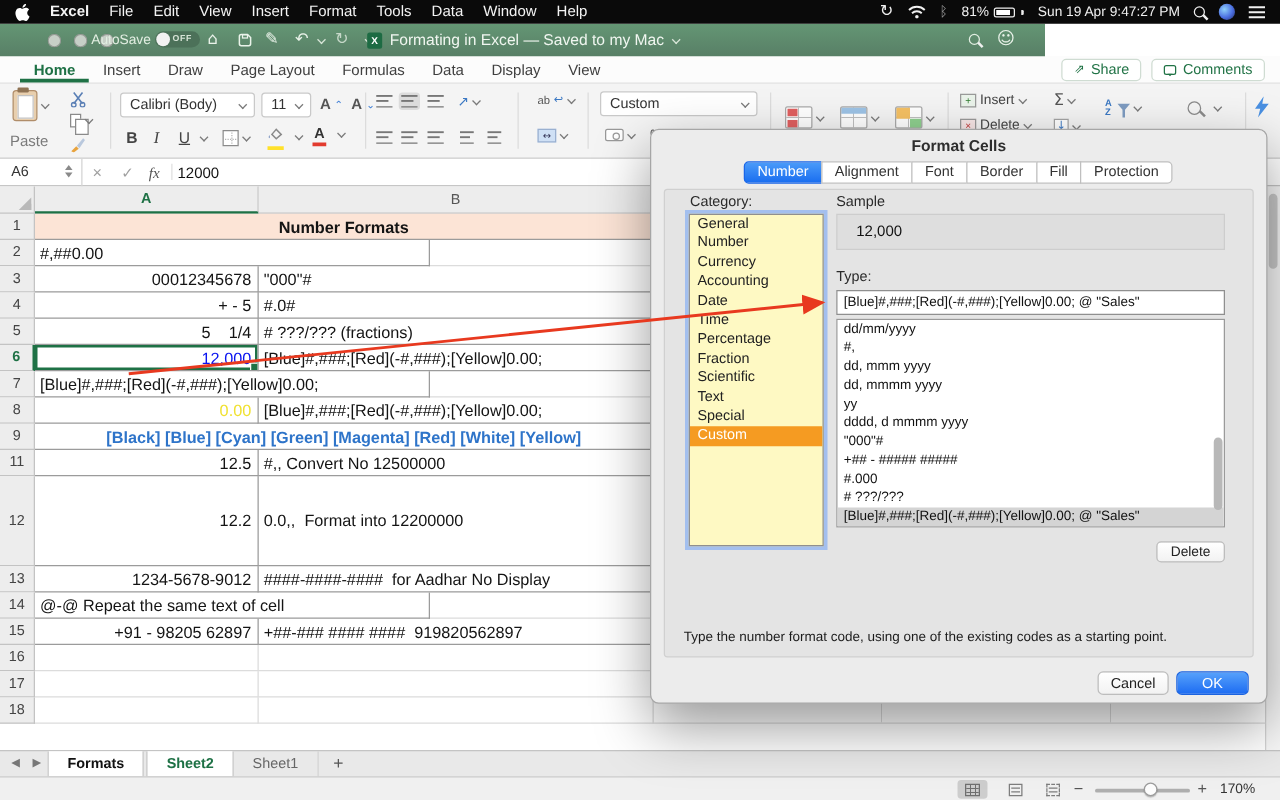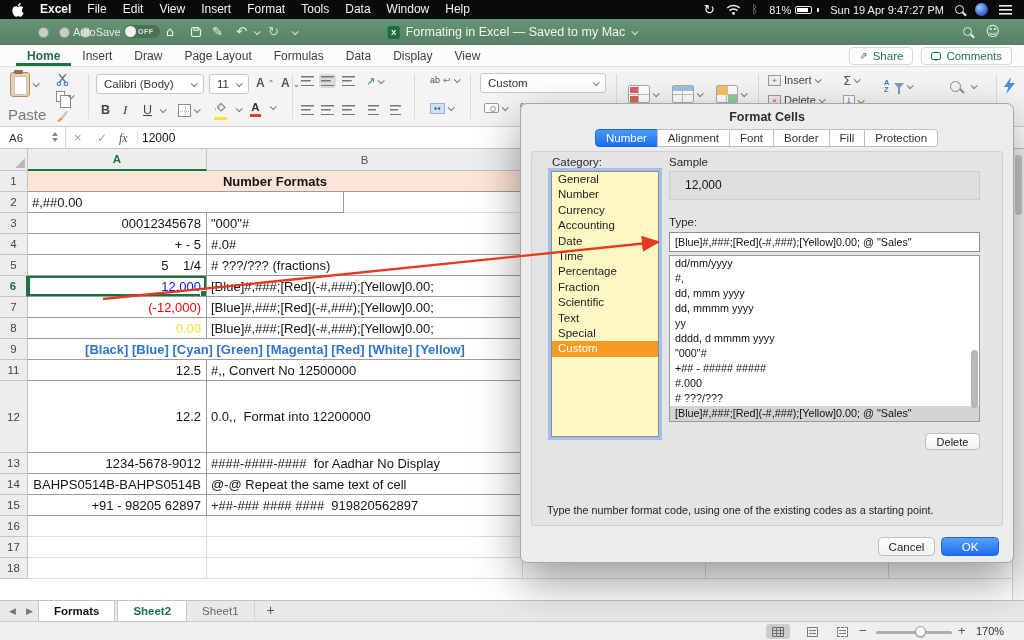--- a/index.html
+++ b/index.html
@@ -16,21 +16,21 @@
 .batt{display:flex;align-items:center;gap:4px}
 .batt-body{width:17px;height:8px;border:1px solid #ededed;border-radius:2px;padding:1px;display:flex}
 .batt-fill{width:80%;height:100%;background:#fff}
 .batt-nub{width:2px;height:4px;background:#ededed;border-radius:0 1px 1px 0;margin-left:1px}
 .mag{width:9px;height:9px;border:1.5px solid #f0f0f0;border-radius:50%;position:relative;display:inline-block}
 .mag::after{content:"";position:absolute;width:5px;height:1.5px;background:#f0f0f0;transform:rotate(45deg);right:-4px;bottom:-1px}
 .siri{width:13px;height:13px;border-radius:50%;background:radial-gradient(circle at 35% 35%,#8fd0fa,#4a6de0 55%,#27305e)}
 .hlist{width:13px;height:10px;background:linear-gradient(#f0f0f0 0 0) 0 0/100% 1.6px no-repeat,linear-gradient(#f0f0f0 0 0) 0 50%/100% 1.6px no-repeat,linear-gradient(#f0f0f0 0 0) 0 100%/100% 1.6px no-repeat}
 
 
-.titlebar{position:absolute;top:19px;left:0;width:1024px;height:26px;background:linear-gradient(#649674,#587f66);color:#e9f2e9;z-index:60}
+.titlebar{position:absolute;top:19px;left:0;width:836px;height:26px;background:linear-gradient(#649674,#587f66);color:#e9f2e9;z-index:60}
 .tl-dot{position:absolute;top:8px;width:11px;height:11px;border-radius:50%;background:#c7cfc7;border:0.5px solid rgba(0,0,0,.25)}
 .as-label{position:absolute;left:73px;top:7px;font-size:11px;color:#e2eee2}
 .as-pill{position:absolute;left:124px;top:6px;width:36px;height:13px;border-radius:7px;background:#4c7159;display:flex;align-items:center;padding:1px;gap:2px}
 .as-knob{width:11px;height:11px;border-radius:50%;background:#f2f2f2}
 .as-off{font-size:7px;font-weight:700;color:#d7e4d7;letter-spacing:.5px}
 .tb-ic{position:absolute;top:4px;font-size:13px;line-height:17px;color:#eaf3ea}
 .title-center{position:absolute;left:50%;top:0;transform:translateX(-50%);height:26px;display:flex;align-items:center;gap:6px;font-size:12.5px;color:#f0f6f0;white-space:nowrap}
 .docicon{width:12px;height:13px;background:#1d6b43;border-radius:2px;color:#fff;font-size:8px;font-weight:700;display:flex;align-items:center;justify-content:center}
 .chev{width:5px;height:5px;border-right:1.4px solid #7a7a7a;border-bottom:1.4px solid #7a7a7a;transform:rotate(45deg) translateY(-1px);display:inline-block;flex:none}
 .chev.lt{border-color:#d9e6d9}
@@ -44,21 +44,21 @@
 .bubble{width:10px;height:8px;border:1.2px solid #217346;border-radius:2px;position:relative}
 .bubble::after{content:"";position:absolute;left:2px;bottom:-4px;border:2px solid transparent;border-top-color:#217346}
 
 
 .ribbon{position:absolute;top:67px;left:0;width:1024px;height:60px;background:#f4f4f4;border-bottom:1px solid #cdcdcd;z-index:10;font-size:11.5px;color:#444}
 .rb{position:absolute;display:flex;align-items:center;gap:3px}
 .rdiv{position:absolute;top:7px;bottom:7px;width:1px;background:#dcdcdc}
 .clip{width:20px;height:25px;border:1.5px solid #b08d6a;border-radius:3px;background:#e8cfae;position:relative}
 .clip::before{content:"";position:absolute;left:3px;top:-3px;width:9px;height:4px;background:#8f7354;border-radius:1px}
 .clip::after{content:"";position:absolute;left:3px;top:3px;width:11px;height:17px;background:#fff;border:1px solid #c2c2c2}
-.paste-lbl{position:absolute;left:8px;top:39px;font-size:15px;color:#7a7a7a}
+.paste-lbl{position:absolute;left:8px;top:39px;font-size:12px;color:#7a7a7a}
 .copyic{width:9px;height:11px;border:1.2px solid #8a8a8a;background:#fff;position:relative}
 .copyic::after{content:"";position:absolute;left:2.5px;top:2.5px;width:9px;height:11px;border:1.2px solid #8a8a8a;background:#fff}
 .combo{background:#fff;border:1px solid #c9c9c9;border-radius:3px;display:flex;align-items:center;justify-content:space-between;padding:0 7px;font-size:11.5px;color:#333;height:20px}
 .fbtnA{font-size:12px;font-weight:600;color:#555}
 .supb{color:#4a86d8;font-size:8px;vertical-align:super}
 .bold-b{font-weight:800;font-size:12.5px;color:#444}
 .ital-i{font-style:italic;font-family:"Liberation Serif",serif;font-size:13px;color:#444}
 .und-u{text-decoration:underline;font-size:12.5px;color:#444}
 .bicon{width:13px;height:13px;border:1.2px solid #8b8b8b;position:relative;background:#fff}
 .bicon::before{content:"";position:absolute;left:50%;top:1px;bottom:1px;border-left:1px dotted #b5b5b5}
@@ -492,21 +492,20 @@
           <div class="gfill"></div>
         </div>
         <div class="grow" style="height: 21px;">
           <div class="rnum rsel">6</div>
           <div class="gcell ca selcell" style="color: rgb(10, 20, 240);">12,000</div>
           <div class="gcell cb">[Blue]#,###;[Red](-#,###);[Yellow]0.00;</div>
           <div class="gfill"></div>
         </div>
         <div class="grow" style="height: 21px;">
           <div class="rnum">7</div>
-          <div class="gcell ca" style="color: rgb(254, 0, 0);">(-12,000)</div>
           <div class="gcell cb">[Blue]#,###;[Red](-#,###);[Yellow]0.00;</div>
           <div class="gfill"></div>
         </div>
         <div class="grow" style="height: 21px;">
           <div class="rnum">8</div>
           <div class="gcell ca" style="color: rgb(240, 225, 48);">0.00</div>
           <div class="gcell cb">[Blue]#,###;[Red](-#,###);[Yellow]0.00;</div>
           <div class="gfill"></div>
         </div>
         <div class="grow" style="height: 21px;">
@@ -527,21 +526,20 @@
           <div class="gfill"></div>
         </div>
         <div class="grow" style="height: 21px;">
           <div class="rnum">13</div>
           <div class="gcell ca">1234-5678-9012</div>
           <div class="gcell cb">####-####-####  for Aadhar No Display</div>
           <div class="gfill"></div>
         </div>
         <div class="grow" style="height: 21px;">
           <div class="rnum">14</div>
-          <div class="gcell ca">BAHPS0514B-BAHPS0514B</div>
           <div class="gcell cb">@-@ Repeat the same text of cell</div>
           <div class="gfill"></div>
         </div>
         <div class="grow" style="height: 21px;">
           <div class="rnum">15</div>
           <div class="gcell ca">+91 - 98205 62897</div>
           <div class="gcell cb">+##-### #### ####  919820562897</div>
           <div class="gfill"></div>
         </div>
         <div class="grow" style="height: 21px;">

